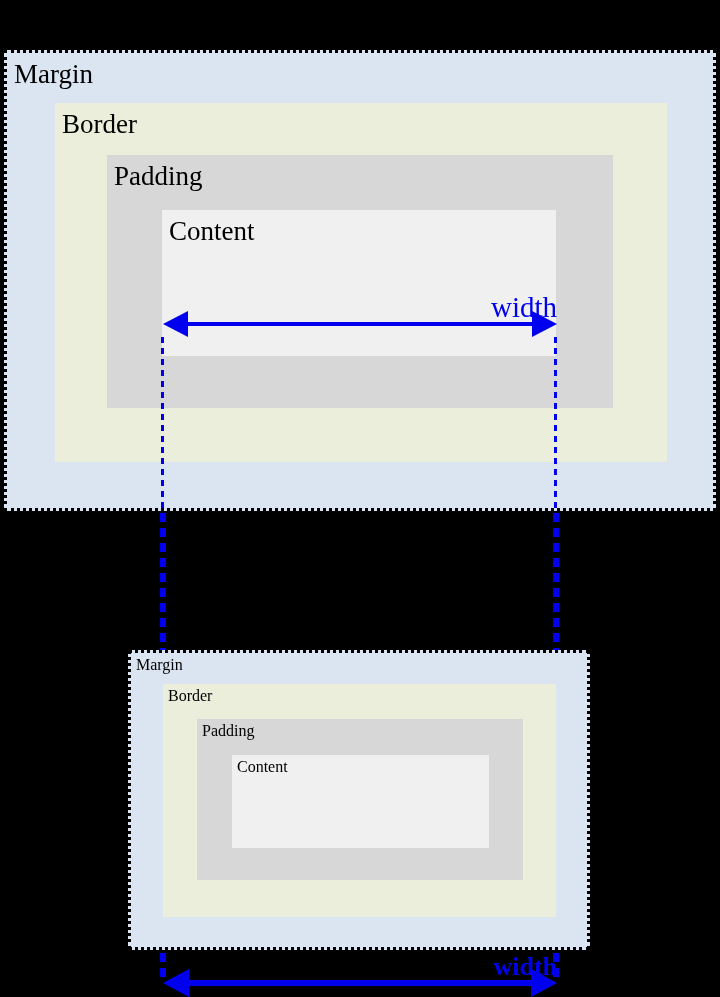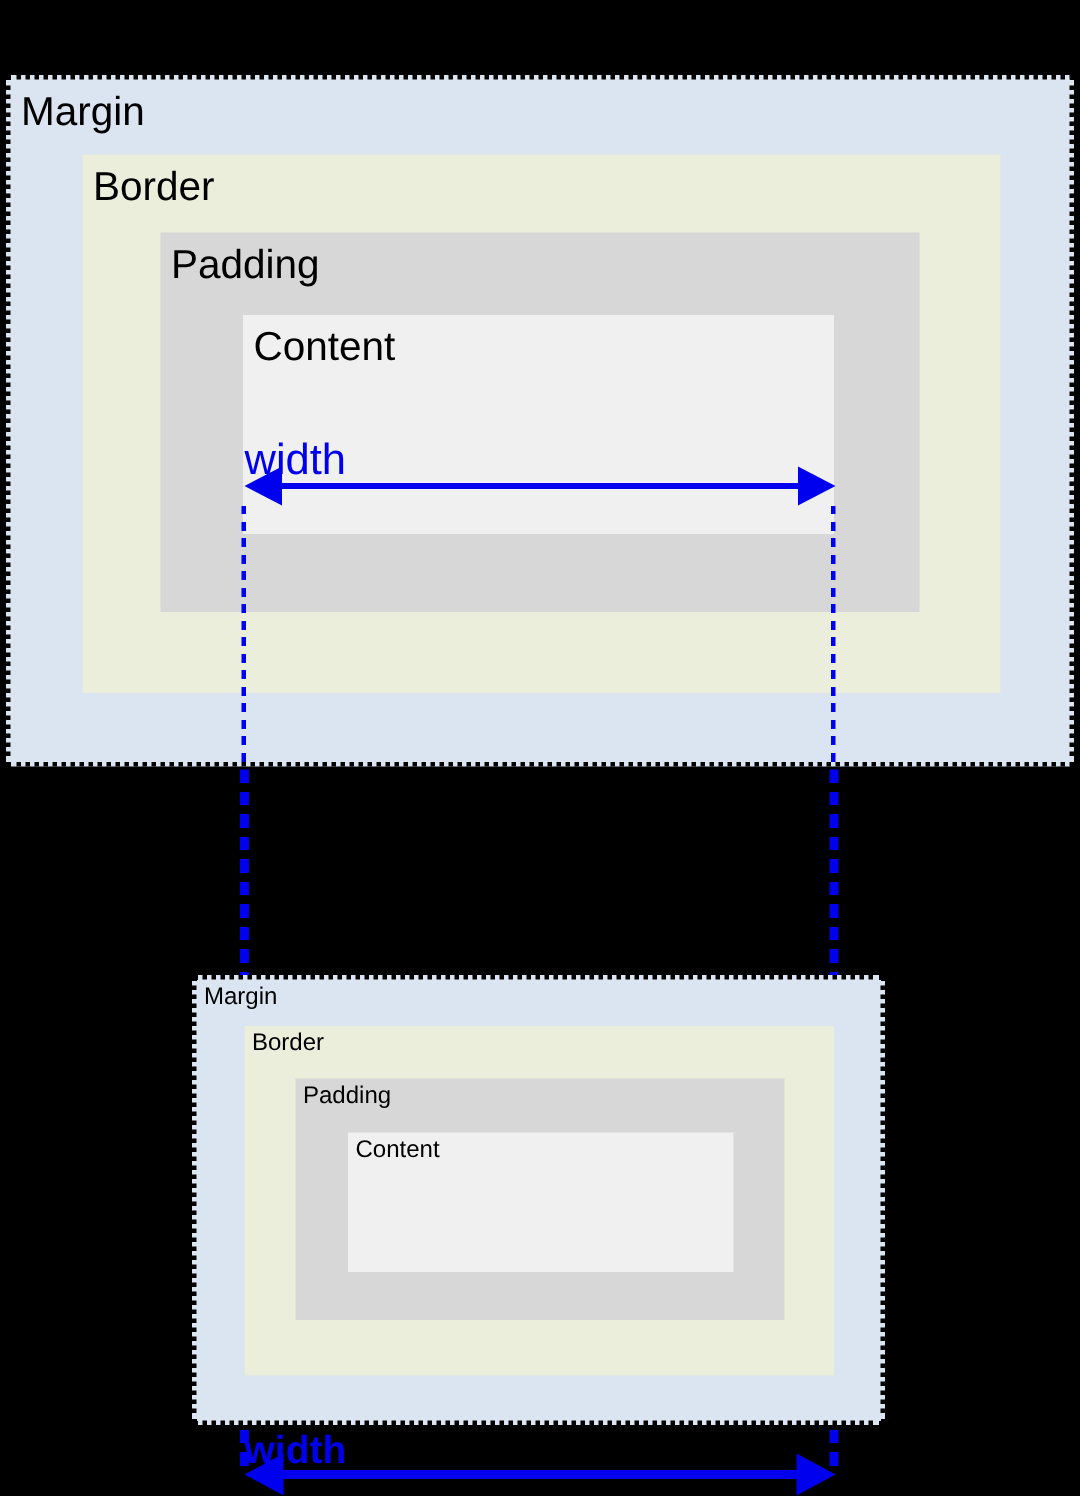--- a/index.html
+++ b/index.html
@@ -13,21 +13,21 @@
     --label-color: #000000;
   }
   * { margin: 0; padding: 0; box-sizing: border-box; }
   html, body { background: #000; }
   .canvas {
     position: relative;
     width: 720px;
     height: 997px;
     background: var(--page-bg, #000);
     overflow: hidden;
-    font-family: Liberation Sans, sans-serif;
+    font-family: Liberation Serif, serif;
     color: var(--label-color, #000);
   }
   .abs { position: absolute; }
   .lbl { display: block; line-height: 1.15; white-space: nowrap; }
   .lbl-lg { font-size: 27px; padding: 6px 0 0 7px; }
   .lbl-sm { font-size: 16px; padding: 3px 0 0 5px; }
 
   
   .top-margin   { left: 4px;  top: 50px;  width: 712px; height: 461px;
                   background: var(--margin-fill, #dbe5f1);
@@ -45,21 +45,21 @@
                   border: 3px dotted var(--outline-black, #000); }
   .bot-border   { left: 32px;  top: 31px;  width: 393px; height: 233px;
                   background: var(--border-fill, #eaeeda); }
   .bot-padding  { left: 34px;  top: 35px;  width: 326px; height: 161px;
                   background: var(--padding-fill, #d7d7d7); }
   .bot-content  { left: 35px;  top: 36px;  width: 257px; height: 93px;
                   background: var(--content-fill, #f0f0f0); }
 
   
   .width-text {
-    left: 163px; width: 394px; text-align: left;
+    left: 163px; width: 394px; text-align: right;
     color: var(--accent-blue, #0000ee);
   }
   .top-width-text { top: 291px; font-size: 29px; }
   .bot-width-text { top: 952px; font-size: 26px; font-weight: bold; }
 
   .arrow-line { background: var(--accent-blue, #0000ee); }
   .top-arrow-line { left: 183px; top: 322px; width: 353px; height: 4px; }
   .bot-arrow-line { left: 183px; top: 980px; width: 353px; height: 6px; }
 
   .arrow-head { width: 0; height: 0; }

